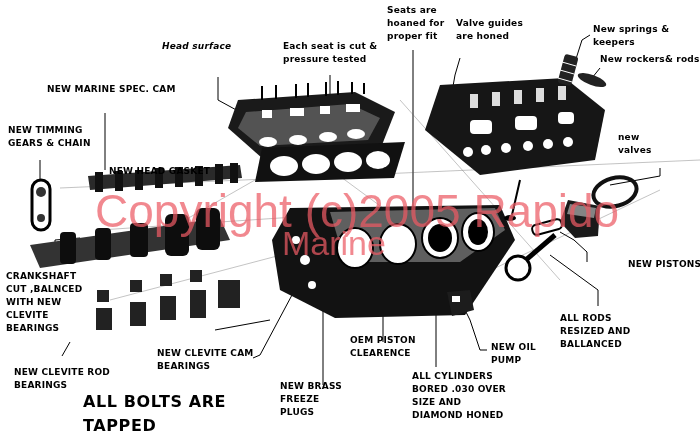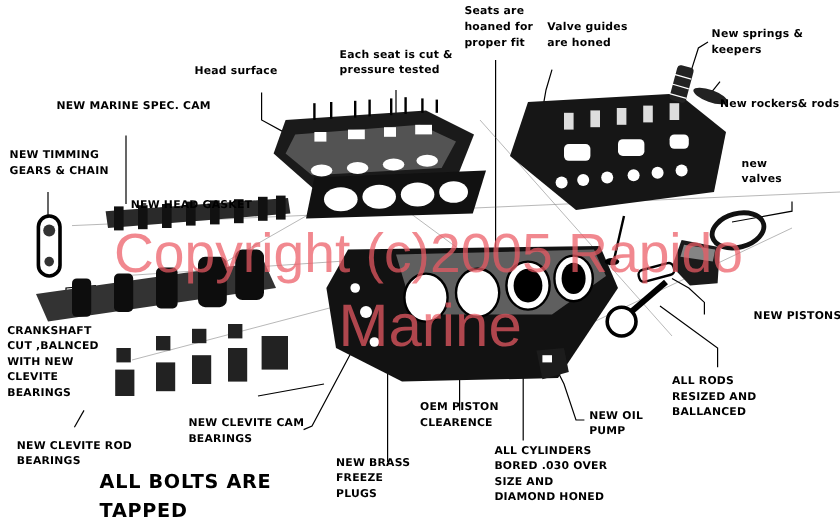--- a/index.html
+++ b/index.html
@@ -198,31 +198,31 @@
     </g>
 
     <rect x="532" y="222" width="30" height="10" rx="4" fill="#fff" stroke="#000" stroke-width="2" transform="rotate(-15 547 227)"></rect>
 
     <g>
       <line x1="520" y1="265" x2="555" y2="235" stroke="#000" stroke-width="5"></line>
       <circle cx="518" cy="268" r="12" fill="#fff" stroke="#000" stroke-width="3"></circle>
     </g>
   </svg>
 
-  <div class="lbl" style="left:162px;top:54px;">Head surface</div>
+  <div class="lbl" style="left:162px;top:40px;font-style:italic;">Head surface</div>
   <div class="lbl" style="left:283px;top:40px;">Each seat is cut &amp;
 pressure tested</div>
   <div class="lbl" style="left:387px;top:4px;">Seats are
 hoaned for
 proper fit</div>
   <div class="lbl" style="left:456px;top:17px;">Valve guides
 are honed</div>
   <div class="lbl" style="left:593px;top:23px;">New springs &amp;
 keepers</div>
-  <div class="lbl" style="left:600px;top:53px;margin-top:28px;">New rockers&amp; rods</div>
+  <div class="lbl" style="left:600px;top:53px;">New rockers&amp; rods</div>
   <div class="lbl" style="left:618px;top:131px;">new
 valves</div>
 
   <div class="lbl" style="left:47px;top:83px;">NEW MARINE SPEC. CAM</div>
   <div class="lbl" style="left:8px;top:124px;">NEW TIMMING
 GEARS &amp; CHAIN</div>
   <div class="lbl" style="left:109px;top:121px;margin-top:44px;">NEW HEAD GASKET</div>
   <div class="lbl" style="left:596px;top:258px;margin-left:32px;">NEW PISTONS</div>
 
   <div class="lbl" style="left:6px;top:270px;">CRANKSHAFT
@@ -245,15 +245,15 @@
 FREEZE
 PLUGS</div>
   <div class="lbl" style="left:402px;top:370px;margin-left:10px;">ALL CYLINDERS
 BORED .030 OVER
 SIZE AND
 DIAMOND HONED</div>
   <div class="lbl big" style="left:83px;top:390px;">ALL BOLTS ARE
 TAPPED</div>
 
   <div class="wm" style="left:95px;top:186px;font-size:46px;line-height:50px;">Copyright (c)2005 Rapido</div>
-  <div class="wm" style="left:282px;top:218px;font-size:50px;line-height:50px;margin-top:28px;">Marine</div>
+  <div class="wm" style="left:282px;top:218px;font-size:34px;line-height:50px;">Marine</div>
 
 </div>
 
 </body></html>

